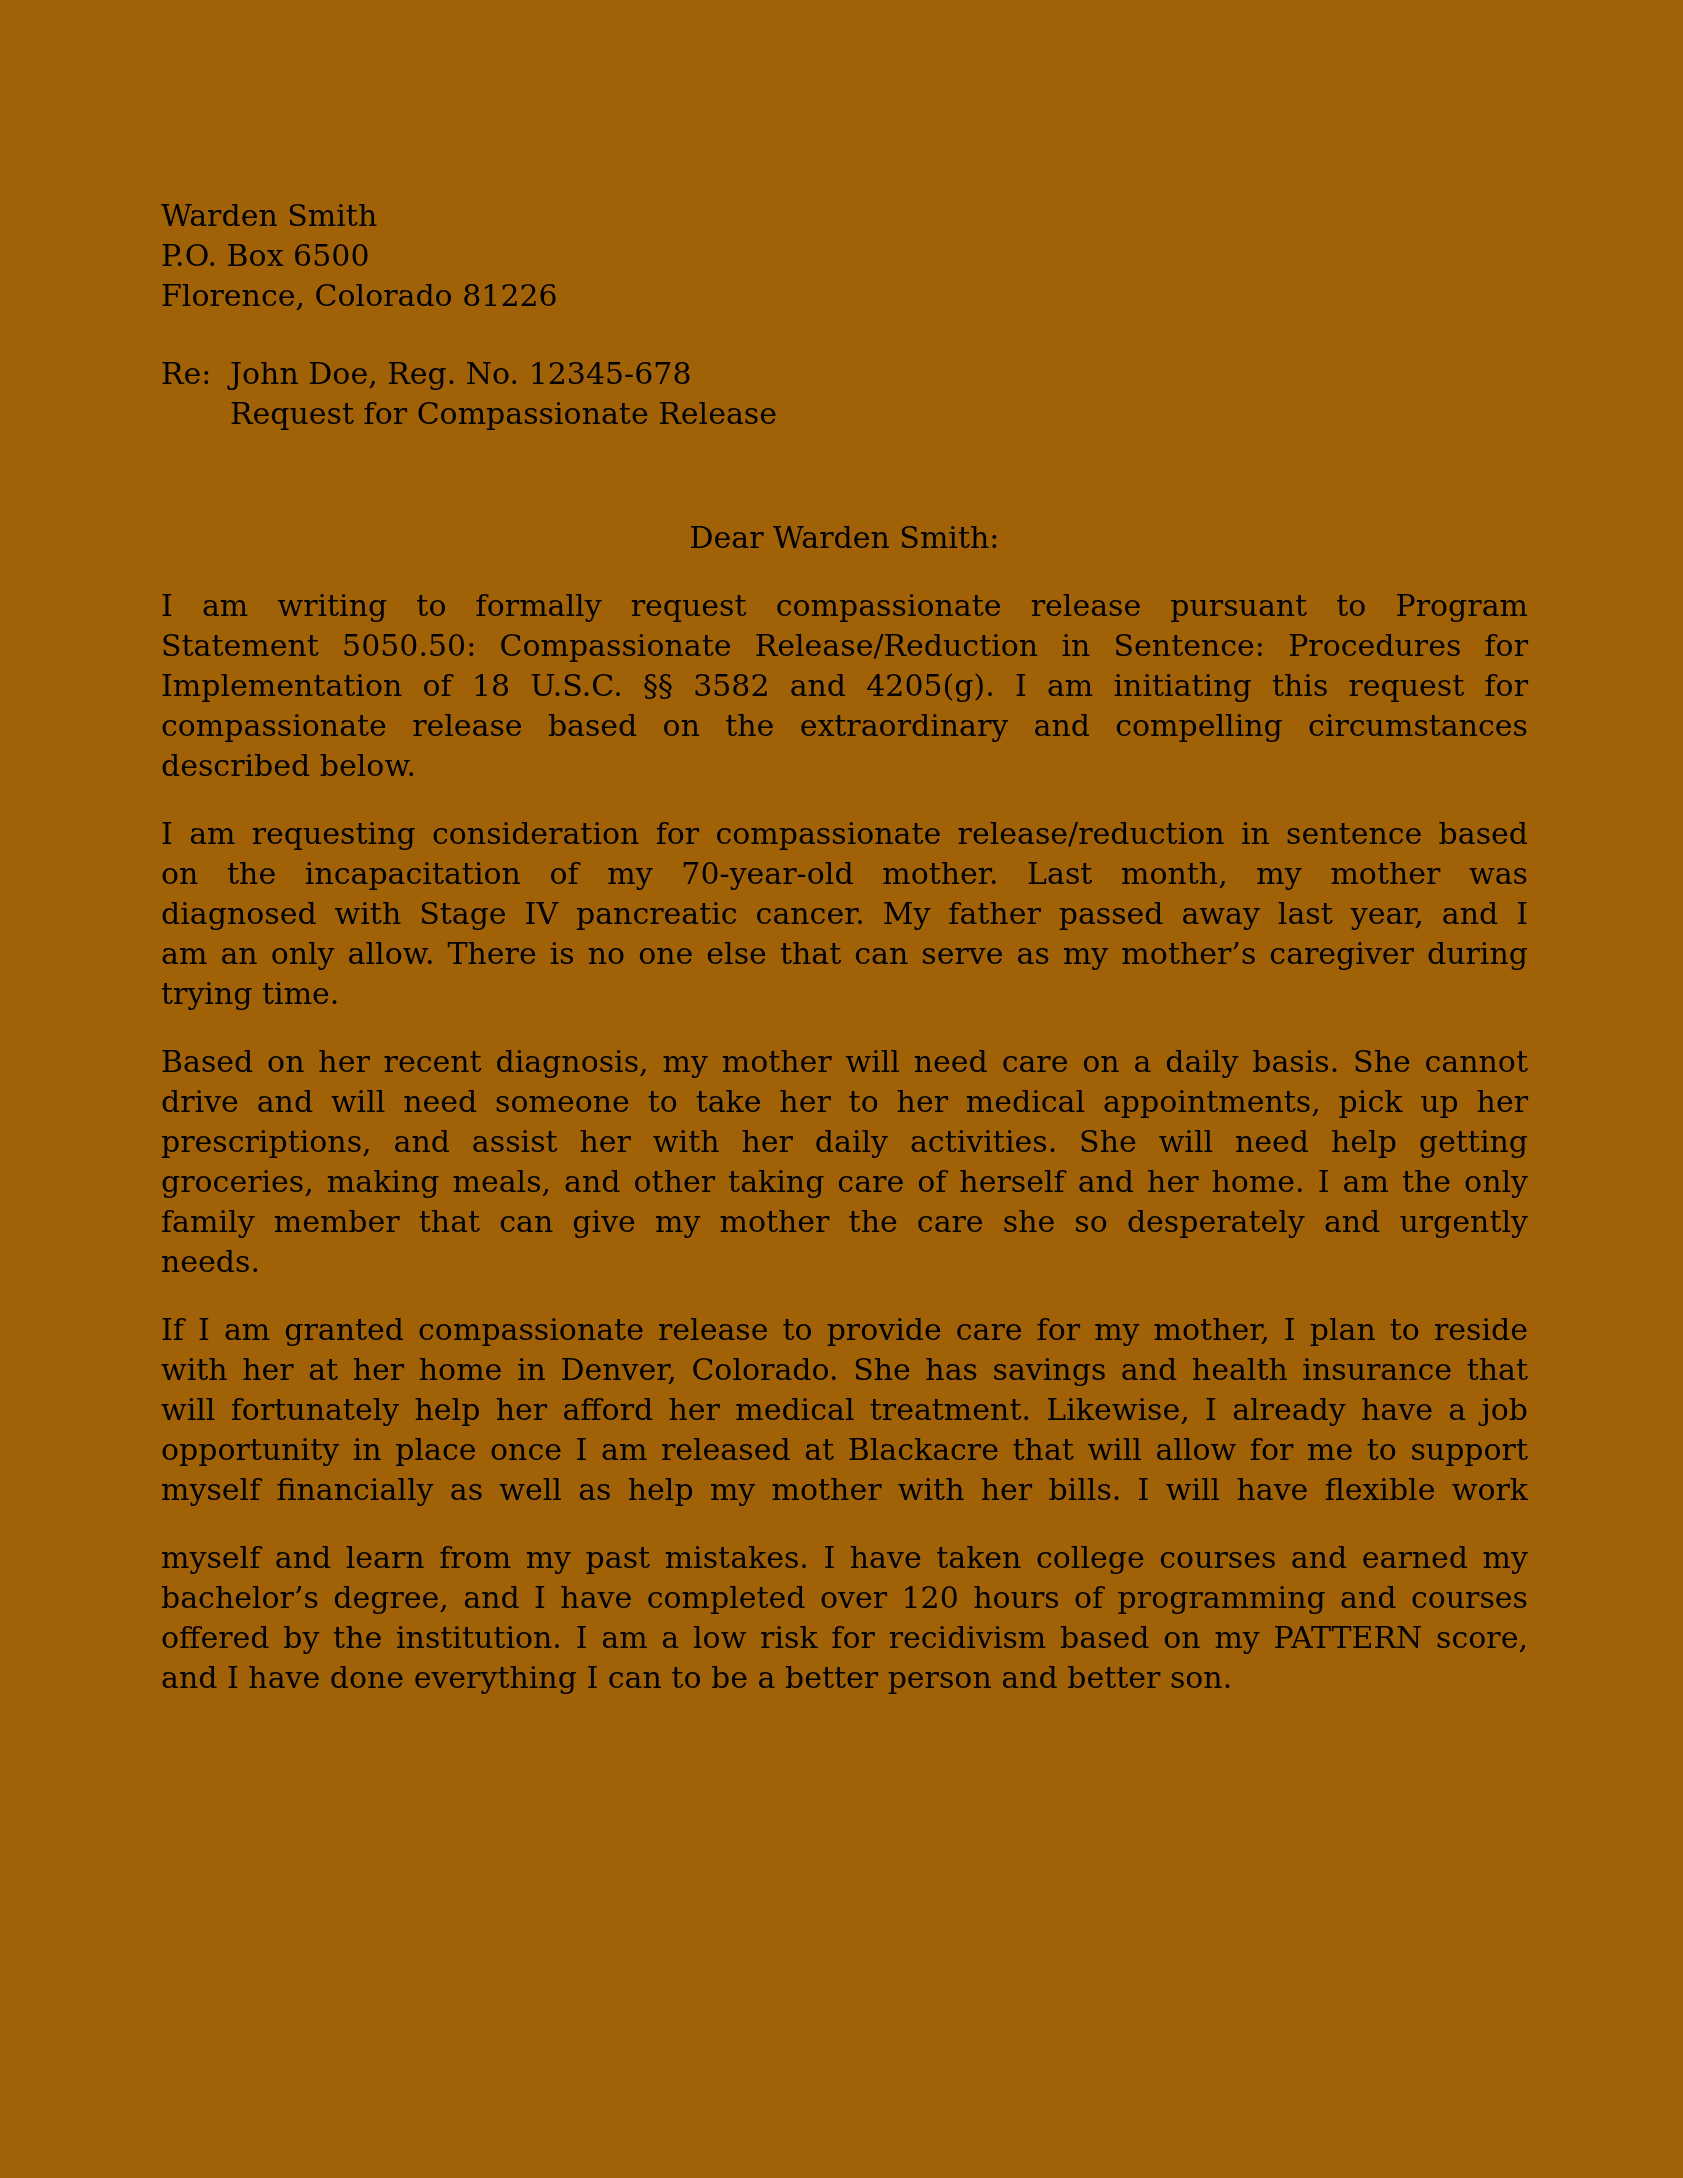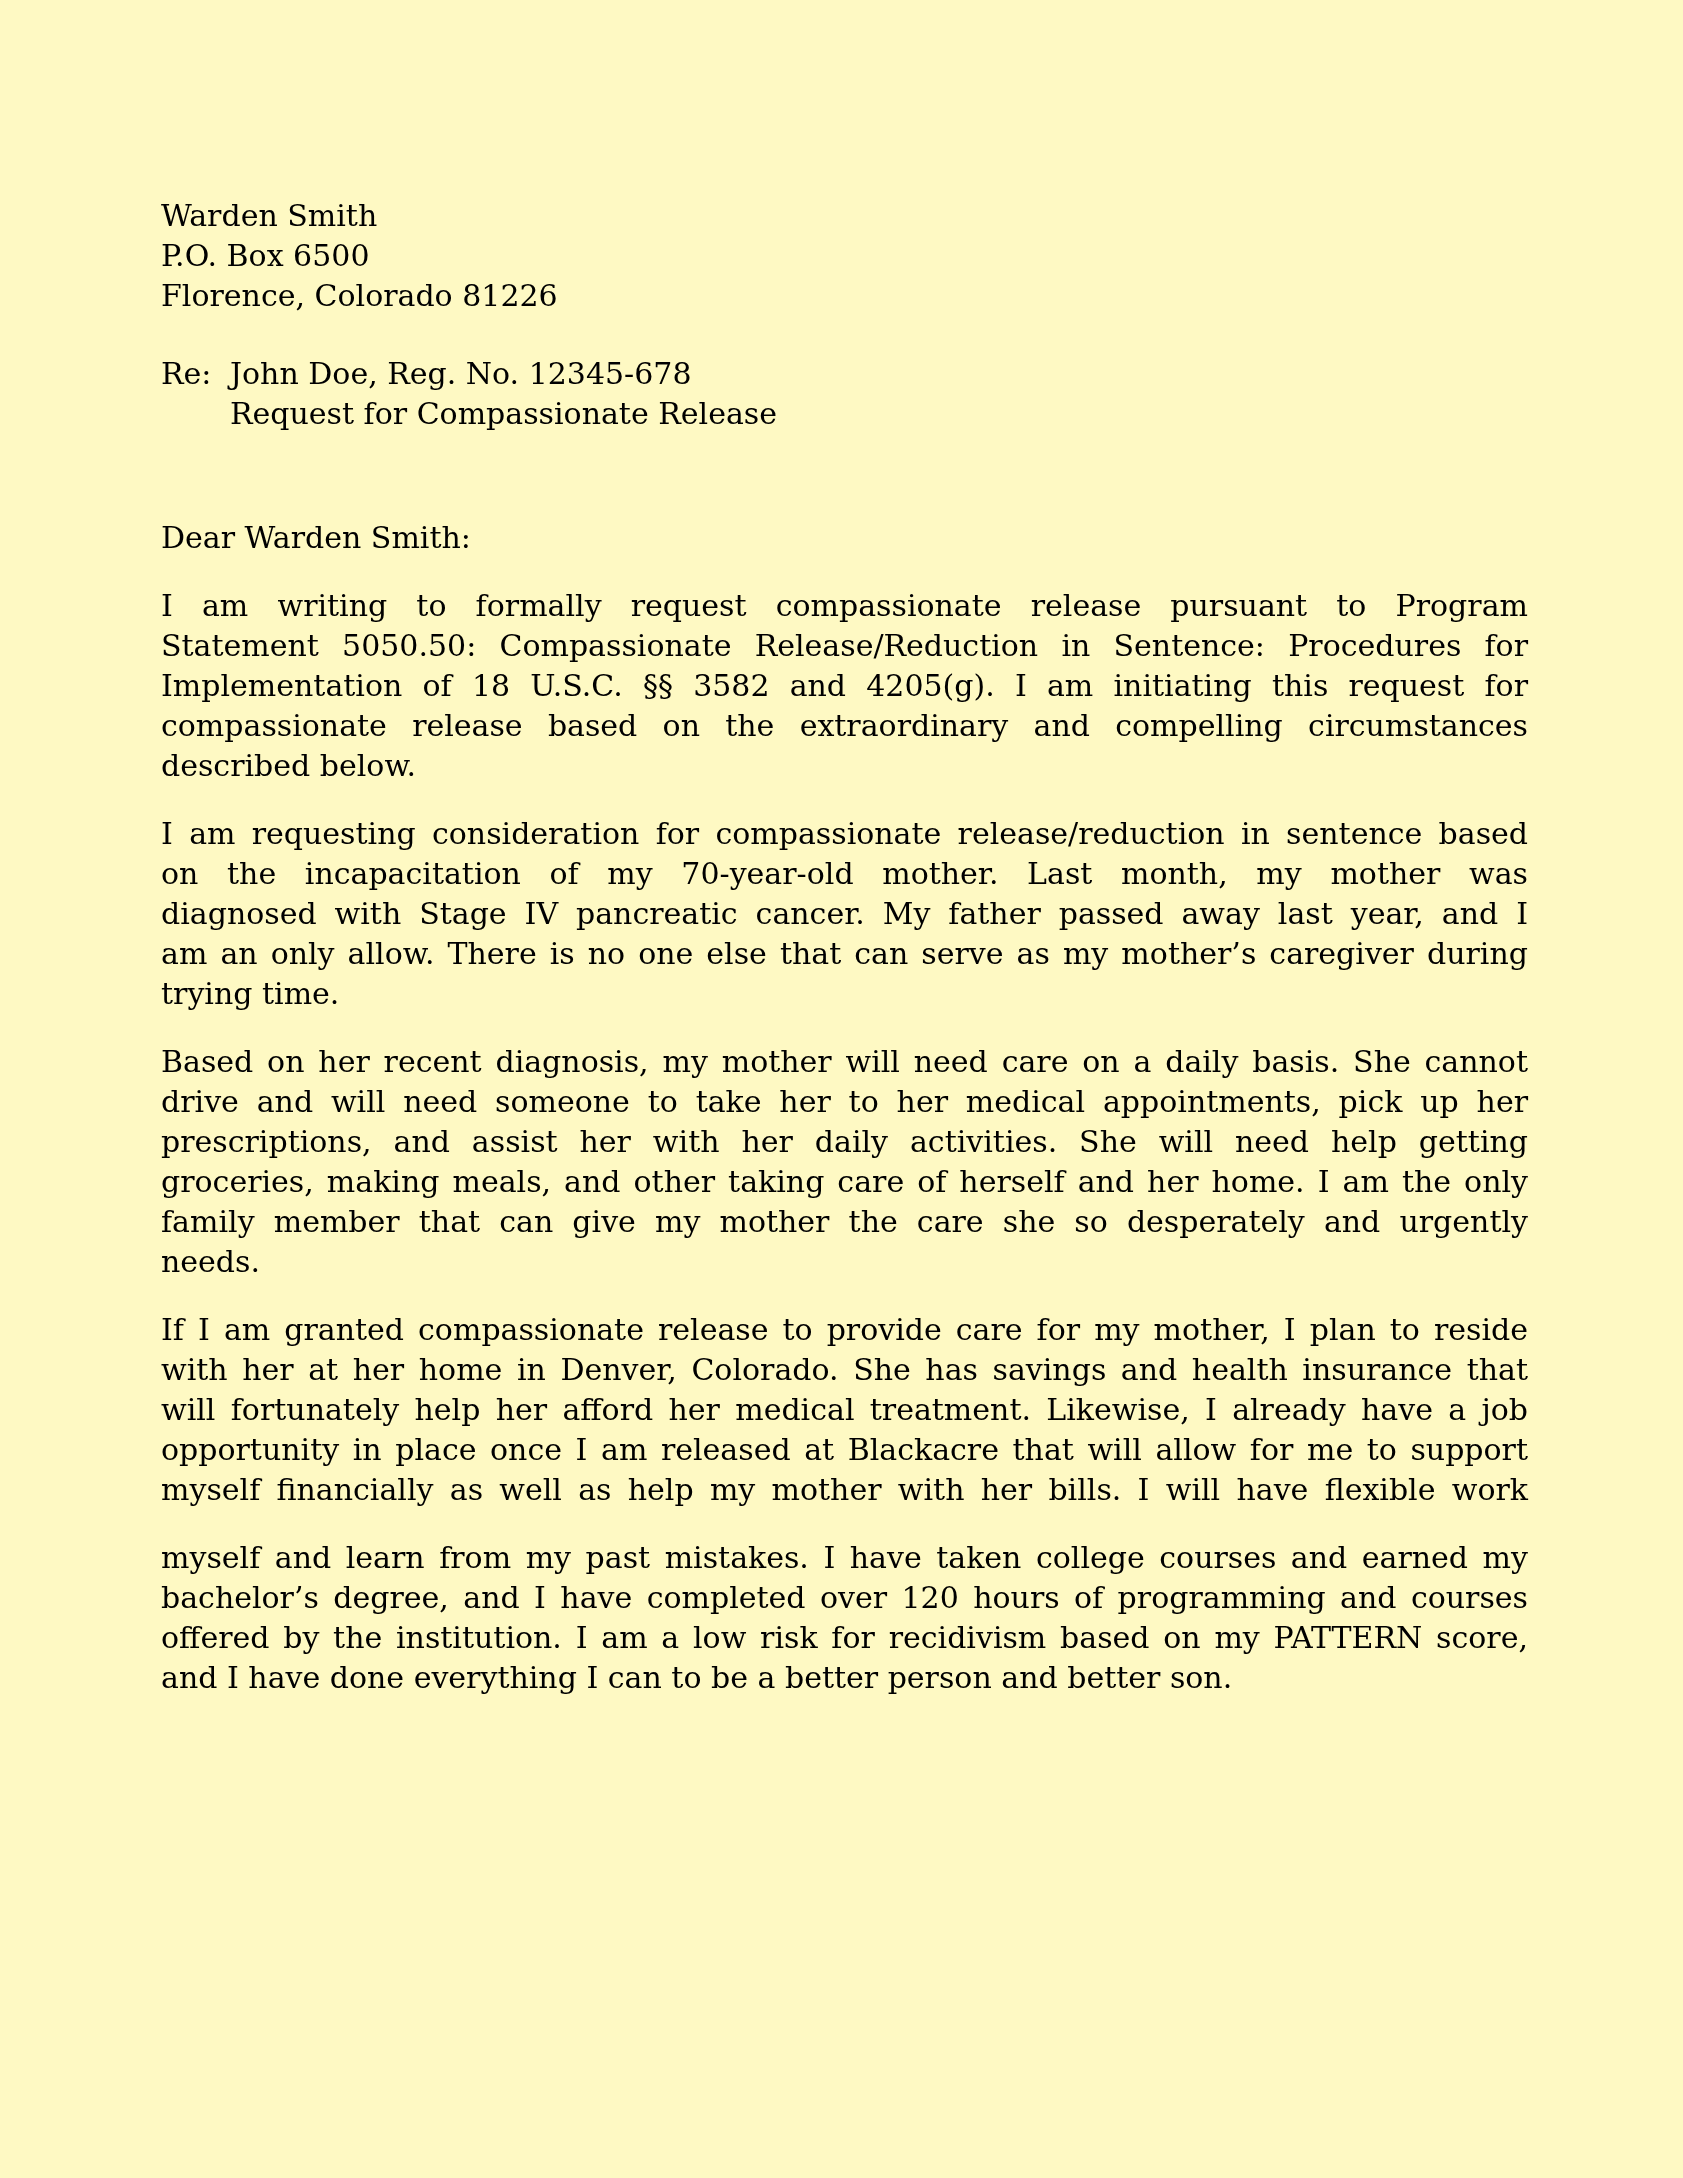--- a/index.html
+++ b/index.html
@@ -11,21 +11,21 @@
     width: 1683px;
     height: 2178px;
     position: relative;
     overflow: hidden;
   }
   .page {
     box-sizing: border-box;
     width: 1683px;
     height: 2178px;
     padding: 196px 155px 0 161px;
-    background: #fef9c3;
+    background: #a16207;
     color: #000000;
     font-family: "DejaVu Serif", "Liberation Serif", serif;
     font-size: 30px;
     line-height: 40px;
   }
   .address-block {
     text-align: left;
   }
   .subject-block {
     margin-top: 38px;
@@ -33,20 +33,21 @@
     align-items: flex-start;
   }
   .subject-label {
     flex: 0 0 69px;
   }
   .subject-lines {
     flex: 1 1 auto;
   }
   .salutation {
     margin-top: 84px;
+    text-align: center;
   }
   .paragraph {
     margin-top: 28px;
   }
   .paragraph .line {
     text-align: justify;
     text-align-last: justify;
   }
   .paragraph .line.last {
     text-align-last: left;

